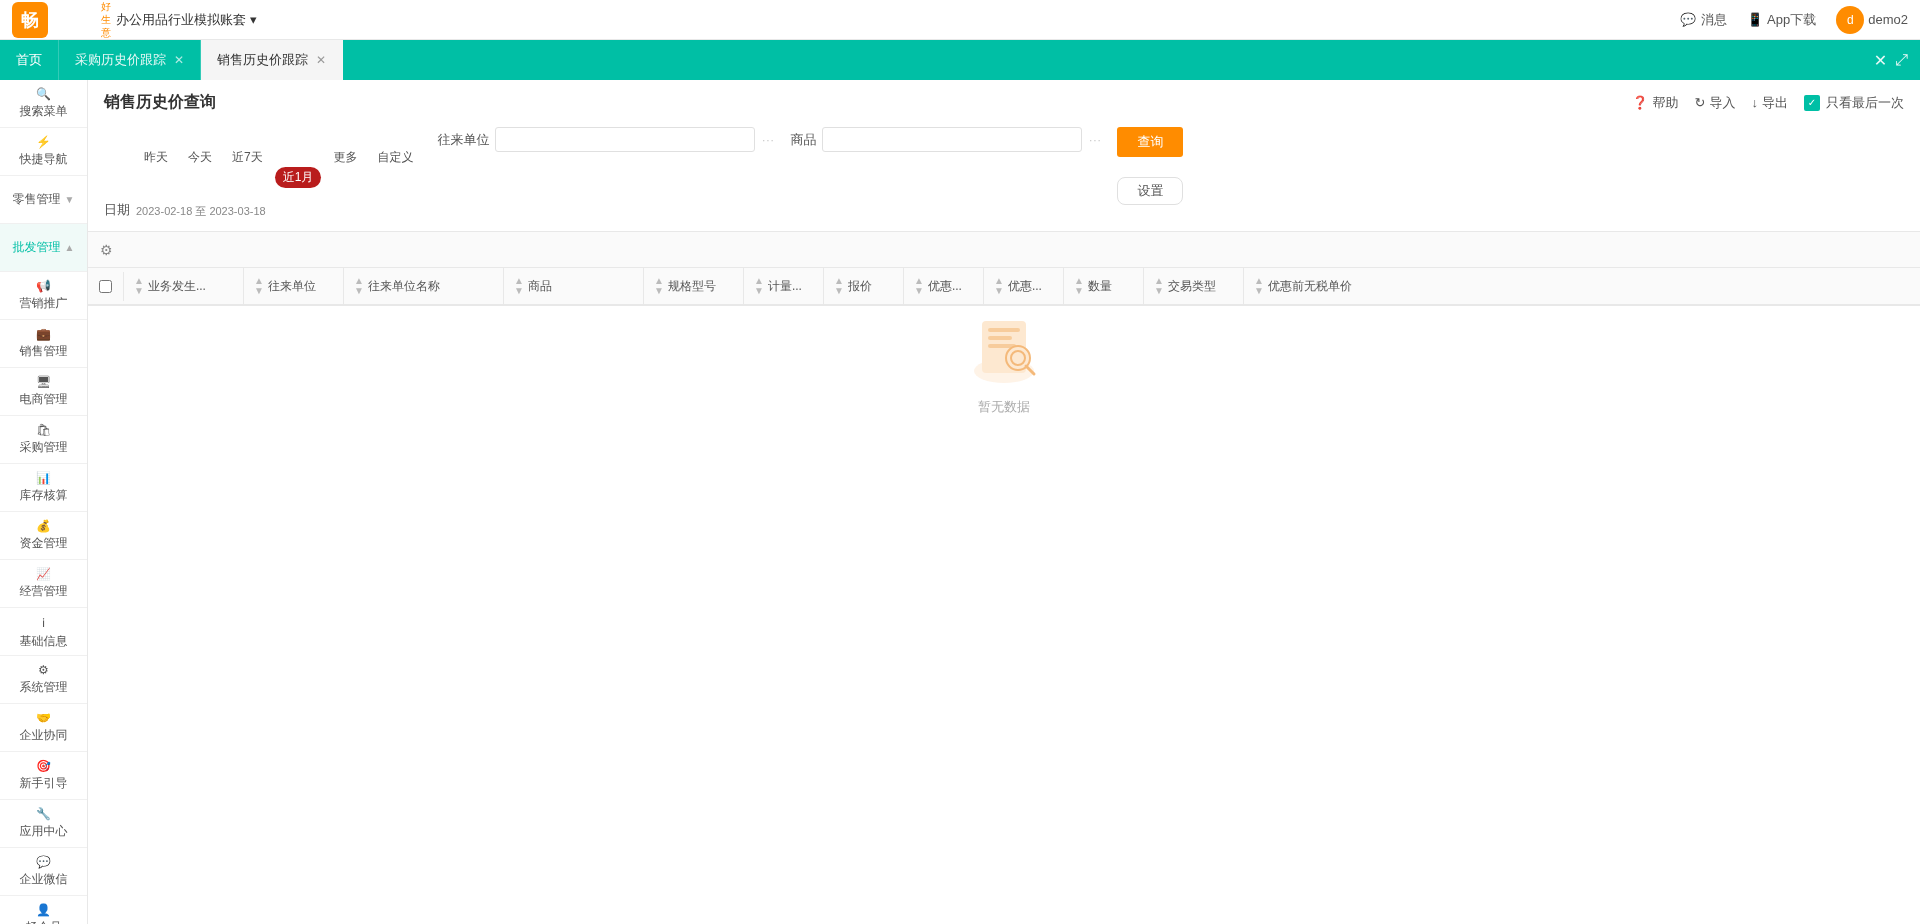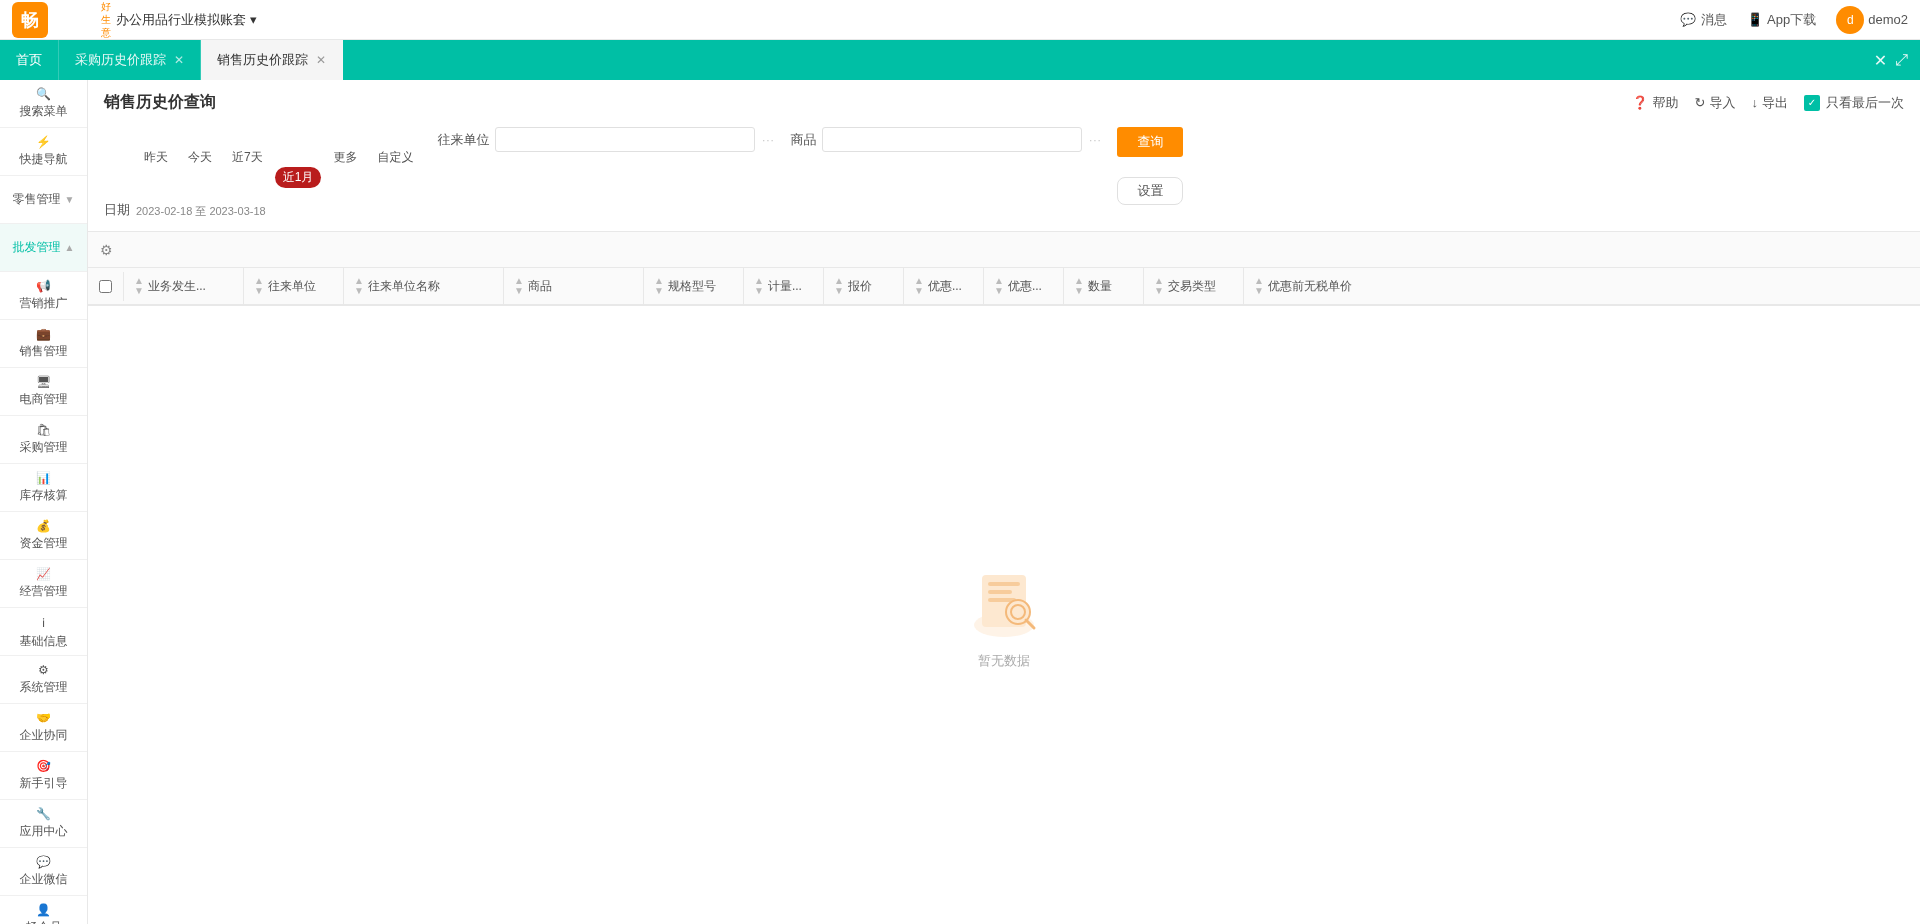--- a/index.html
+++ b/index.html
@@ -67,21 +67,21 @@
 
     
     .table-area { flex: 1; background: #fff; margin: 0; overflow: hidden; display: flex; flex-direction: column; }
     .table-toolbar { height: 36px; display: flex; align-items: center; padding: 0 12px; border-bottom: 1px solid #e8e8e8; background: #fafafa; }
     .gear-icon { color: #888; cursor: pointer; font-size: 14px; }
     .table-header { display: flex; align-items: center; background: #fafafa; border-bottom: 2px solid #e8e8e8; font-size: 12px; color: #555; font-weight: 500; }
     .th { display: flex; align-items: center; gap: 4px; padding: 8px 10px; border-right: 1px solid #e8e8e8; flex-shrink: 0; cursor: pointer; white-space: nowrap; }
     .th:last-child { border-right: none; flex: 1; }
     .sort-icon { color: #bbb; font-size: 10px; display: flex; flex-direction: column; gap: 0; }
     .sort-up, .sort-down { line-height: 1; }
-    .table-body { flex: 1; display: flex; flex-direction: column; align-items: center; justify-content: center; }
+    .table-body { flex: 1; display: flex; flex-direction: column; align-items: center; }
     .empty-state { display: flex; flex-direction: column; align-items: center; gap: 12px; }
     .empty-illustration { width: 80px; height: 80px; position: relative; }
     .empty-text { color: #aaa; font-size: 13px; }
 
     
     .col-check { width: 36px; justify-content: center; }
     .col-biz { width: 120px; }
     .col-unit-code { width: 100px; }
     .col-unit-name { width: 160px; }
     .col-product { width: 140px; }

